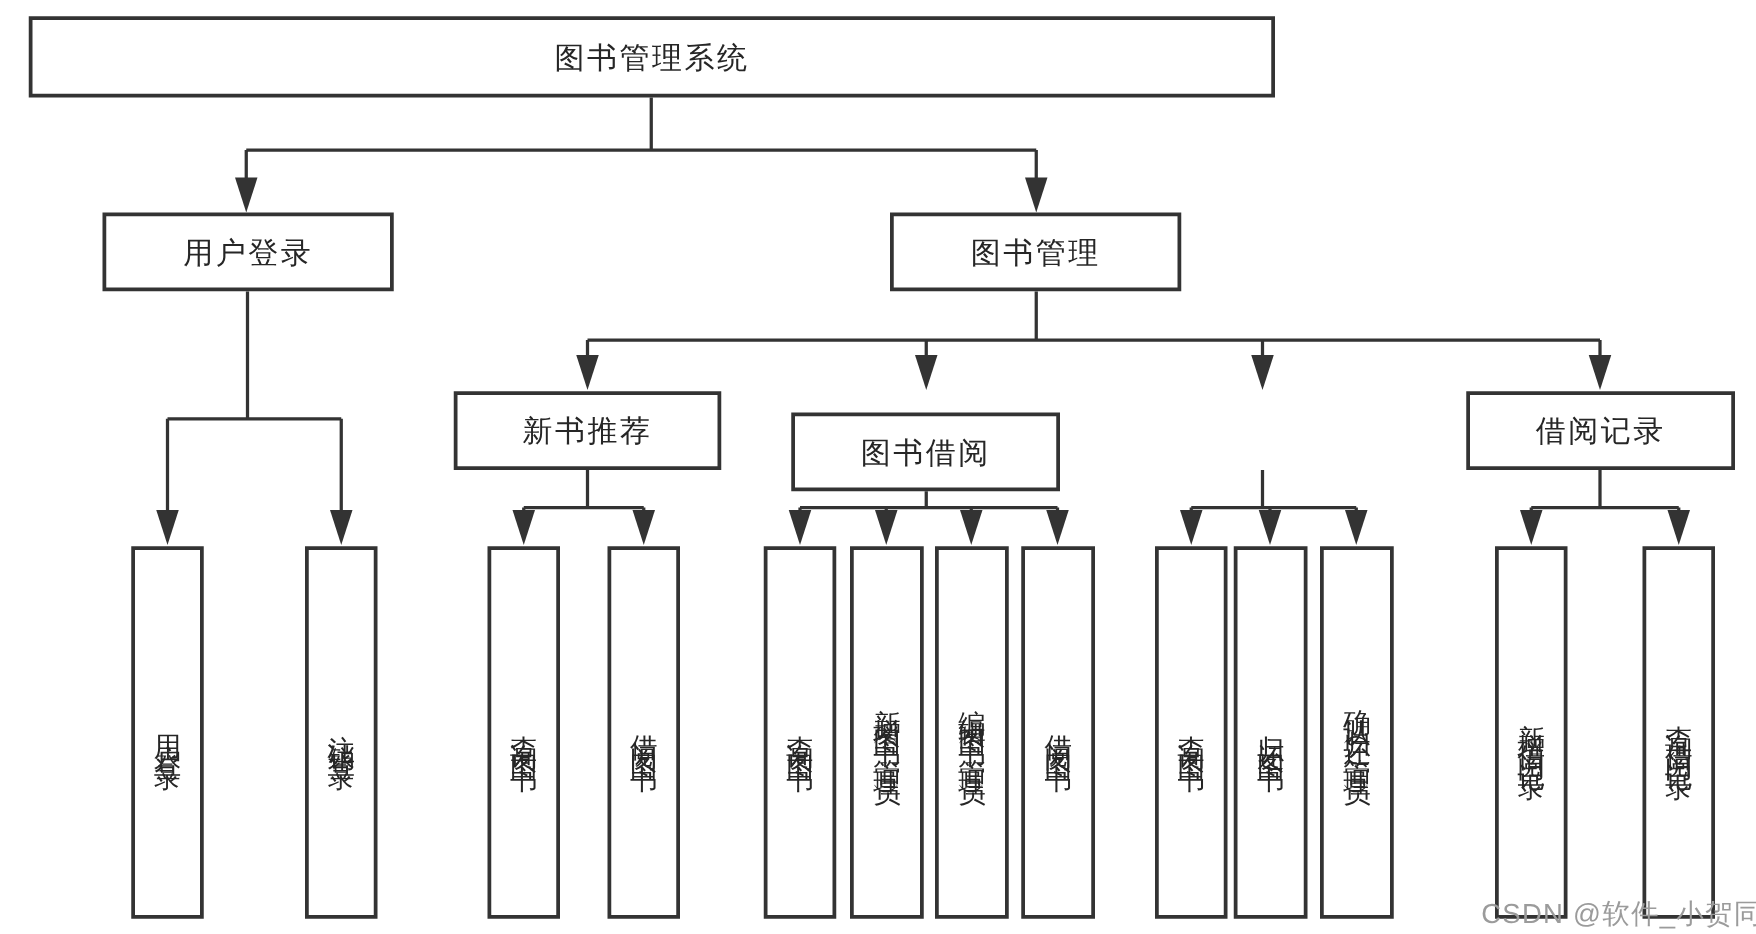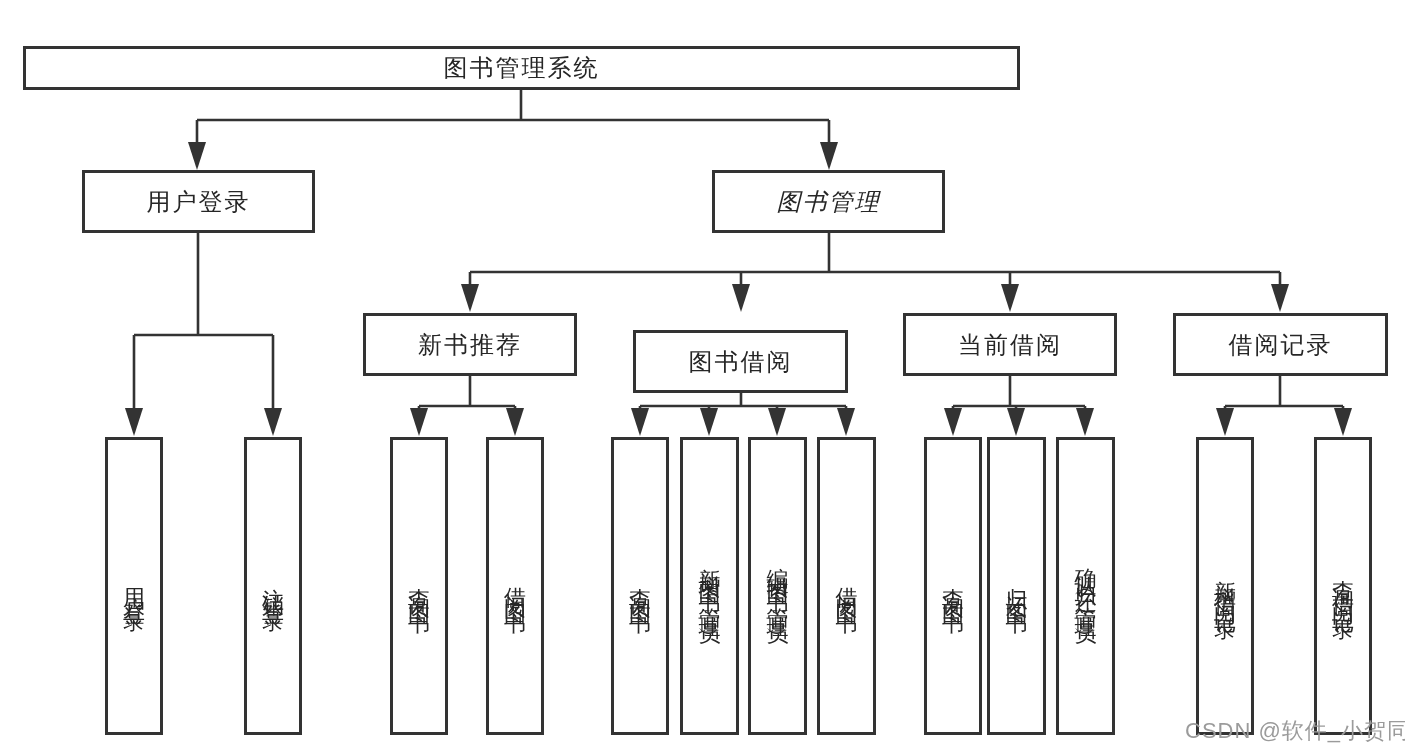--- a/index.html
+++ b/index.html
@@ -118,28 +118,27 @@
       <polygon points="1076,408 1094,408 1085,436"></polygon>
     </g>
 
     <g>
       <path d="M1280 376 V406 M1225 406 H1343 M1225 406 V411 M1343 406 V411"></path>
       <polygon points="1216,408 1234,408 1225,436"></polygon>
       <polygon points="1334,408 1352,408 1343,436"></polygon>
     </g>
   </svg>
 
-  <div class="node hnode" style="left:23px; top:13px; width:997px; height:44px;margin-top:33px;">图书管理系统</div>
+  <div class="node hnode" style="left:23px; top:13px; width:997px; height:65px;">图书管理系统</div>
 
   <div class="node hnode" style="left:82px; top:170px; width:233px; height:63px;">用户登录</div>
-  <div class="node hnode" style="left:712px; top:170px; width:233px; height:63px;font-style:italic;">图书管理</div>
+  <div class="node hnode" style="left:712px; top:170px; width:233px; height:63px;">图书管理</div>
 
   <div class="node hnode" style="left:363px; top:313px; width:214px; height:63px;text-align:right;">新书推荐</div>
   <div class="node hnode" style="left:633px; top:330px; width:215px; height:63px;">图书借阅</div>
-  <div class="node hnode" style="left:903px; top:313px; width:214px; height:63px;">当前借阅</div>
   <div class="node hnode" style="left:1173px; top:313px; width:215px; height:63px;">借阅记录</div>
 
   <div class="node leaf" style="left:105px; width:58px;">
     <span class="vtext">用户登录</span>
   </div>
   <div class="node leaf" style="left:244px; width:58px;">
     <span class="vtext">注销登录</span>
   </div>
 
   <div class="node leaf" style="left:390px; width:58px;">

